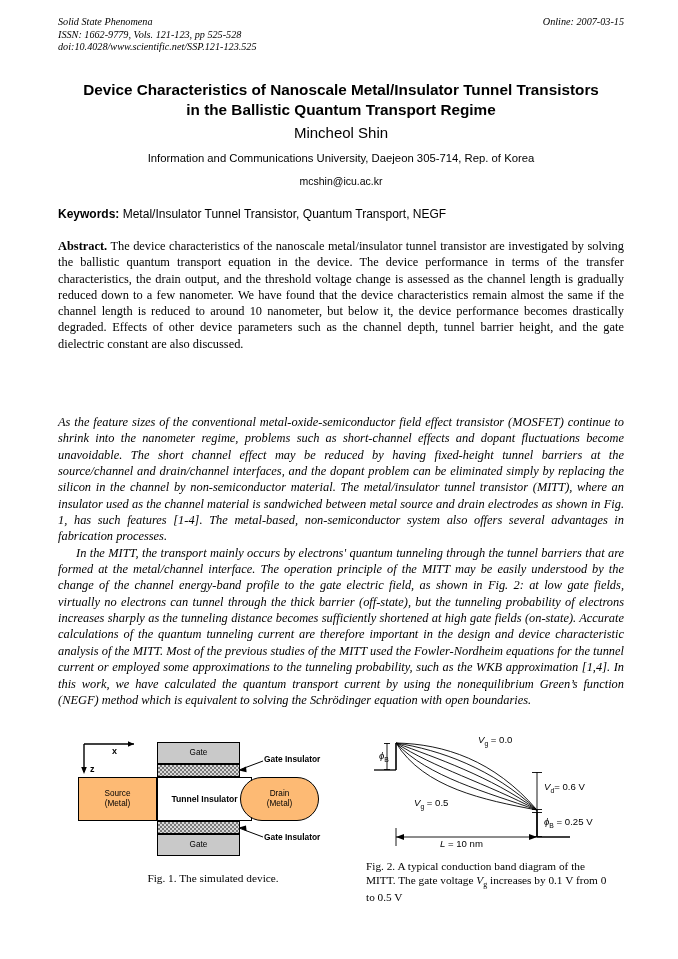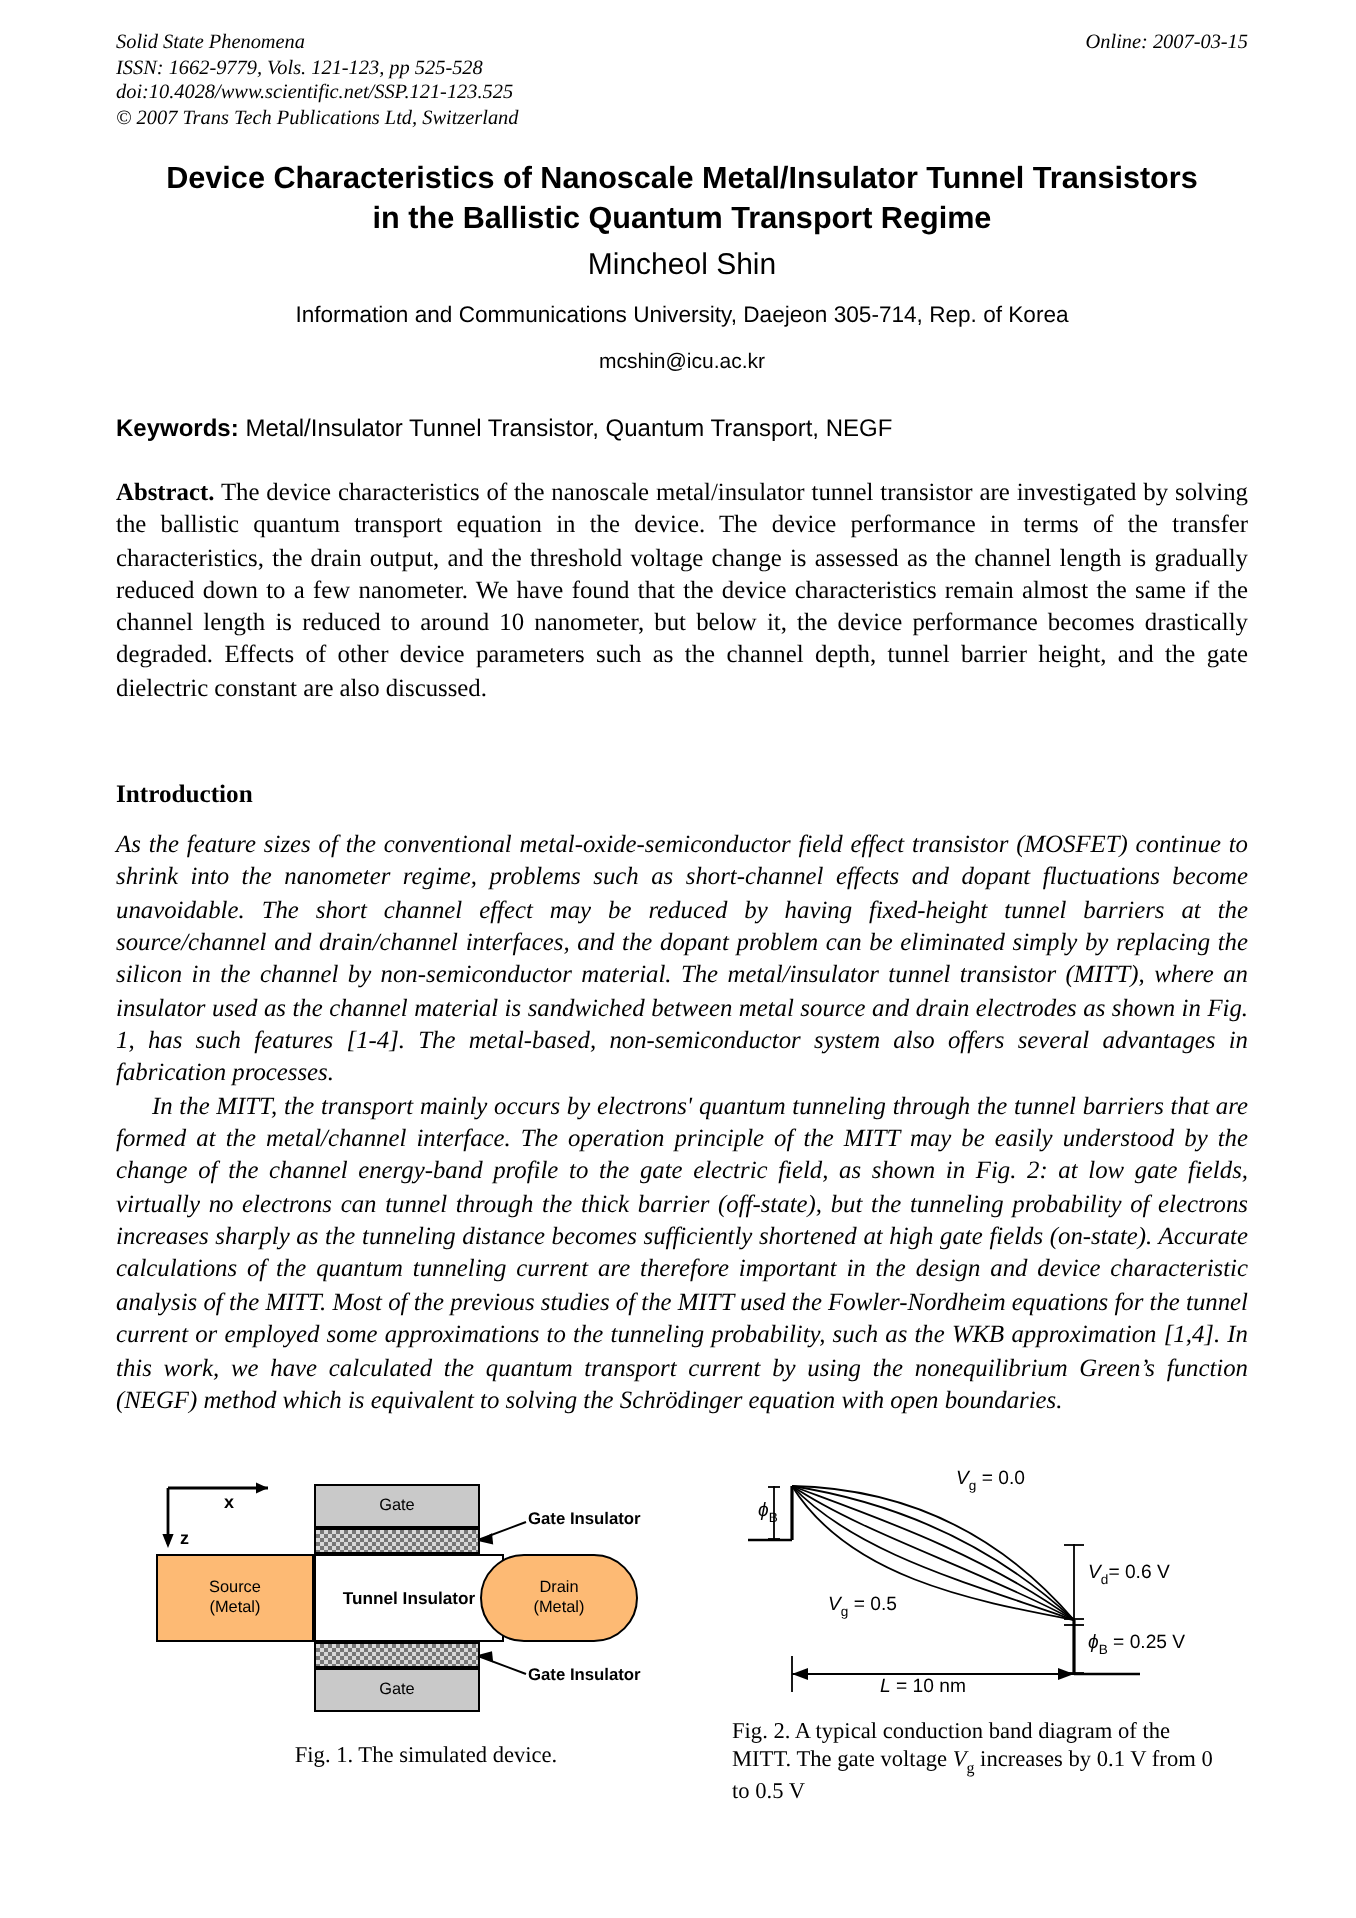--- a/index.html
+++ b/index.html
@@ -228,40 +228,38 @@
 
 <div class="page">
 
   <div class="runhead">
     <div class="rowline">
       <span class="left">Solid State Phenomena</span>
       <span class="right">Online: 2007-03-15</span>
     </div>
     <div class="rowline">ISSN: 1662-9779, Vols. 121-123, pp 525-528</div>
     <div class="rowline">doi:10.4028/www.scientific.net/SSP.121-123.525</div>
-    <div class="rowline">© 2007 Trans Tech Publications Ltd, Switzerland</div>
   </div>
 
   <div class="title">
     <div>Device Characteristics of Nanoscale Metal/Insulator Tunnel Transistors</div>
     <div>in the Ballistic Quantum Transport Regime</div>
   </div>
   <div class="author">Mincheol Shin</div>
   <div class="affil">Information and Communications University, Daejeon 305-714, Rep. of Korea</div>
   <div class="email">mcshin@icu.ac.kr</div>
 
   <div class="keywords">
     <b>Keywords:</b><span>&nbsp;</span><span>Metal/Insulator Tunnel Transistor, Quantum Transport, NEGF</span>
   </div>
 
   <div class="abstract">
     <b>Abstract.</b><span> The device characteristics of the nanoscale metal/insulator tunnel transistor are investigated by solving the ballistic quantum transport equation in the device. The device performance in terms of the transfer characteristics, the drain output, and the threshold voltage change is assessed as the channel length is gradually reduced down to a few nanometer. We have found that the device characteristics remain almost the same if the channel length is reduced to around 10 nanometer, but below it, the device performance becomes drastically degraded. Effects of other device parameters such as the channel depth, tunnel barrier height, and the gate dielectric constant are also discussed.</span>
   </div>
 
-  <div class="section-head">Introduction</div>
   <div class="body-text">
     <p>As the feature sizes of the conventional metal-oxide-semiconductor field effect transistor (MOSFET) continue to shrink into the nanometer regime, problems such as short-channel effects and dopant fluctuations become unavoidable. The short channel effect may be reduced by having fixed-height tunnel barriers at the source/channel and drain/channel interfaces, and the dopant problem can be eliminated simply by replacing the silicon in the channel by non-semiconductor material. The metal/insulator tunnel transistor (MITT), where an insulator used as the channel material is sandwiched between metal source and drain electrodes as shown in Fig. 1, has such features [1-4]. The metal-based, non-semiconductor system also offers several advantages in fabrication processes.</p>
     <p class="indent">In the MITT, the transport mainly occurs by electrons' quantum tunneling through the tunnel barriers that are formed at the metal/channel interface. The operation principle of the MITT may be easily understood by the change of the channel energy-band profile to the gate electric field, as shown in Fig. 2: at low gate fields, virtually no electrons can tunnel through the thick barrier (off-state), but the tunneling probability of electrons increases sharply as the tunneling distance becomes sufficiently shortened at high gate fields (on-state). Accurate calculations of the quantum tunneling current are therefore important in the design and device characteristic analysis of the MITT. Most of the previous studies of the MITT used the Fowler-Nordheim equations for the tunnel current or employed some approximations to the tunneling probability, such as the WKB approximation [1,4]. In this work, we have calculated the quantum transport current by using the nonequilibrium Green’s function (NEGF) method which is equivalent to solving the Schrödinger equation with open boundaries.</p>
   </div>
 
   <div class="figures">
 
     <div class="fig1">
 
       <svg class="axis-svg" width="90" height="50">

